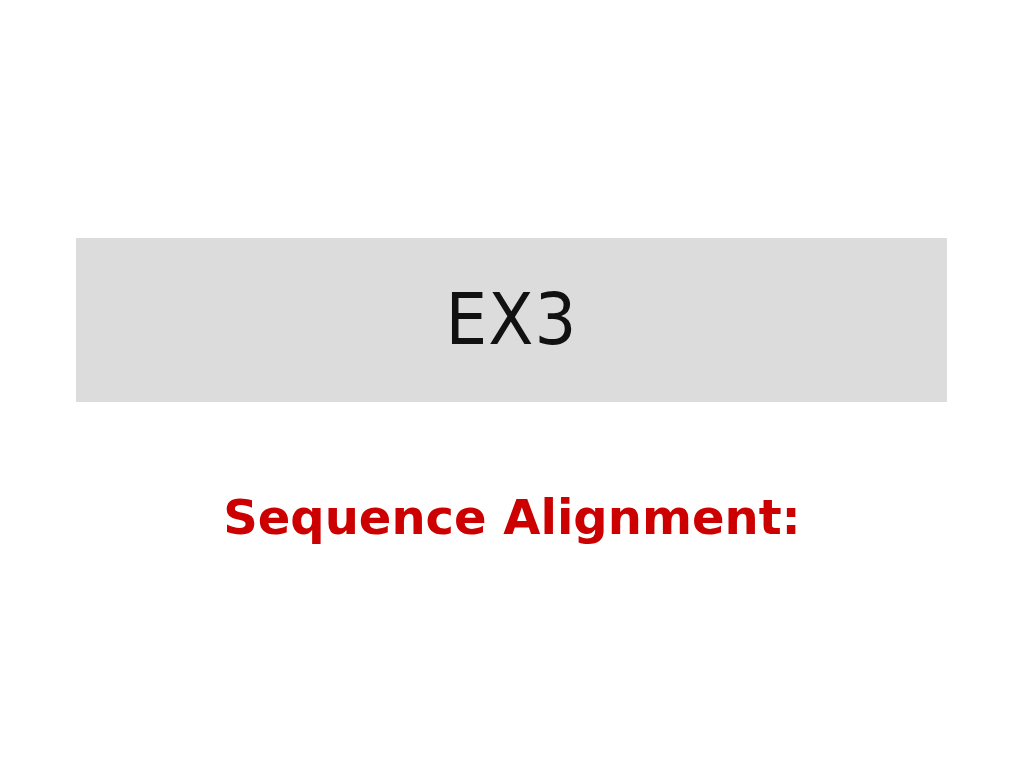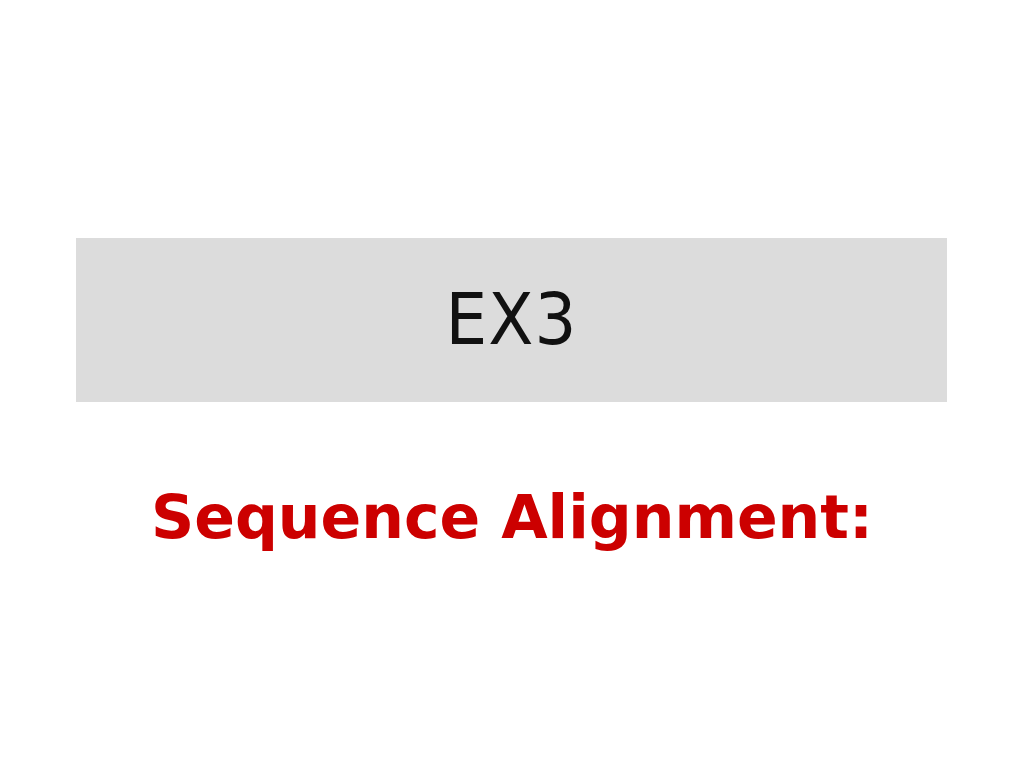--- a/index.html
+++ b/index.html
@@ -46,21 +46,21 @@
       left: 0;
       top: 468px;
       width: 1024px;
       text-align: center;
       color: var(--title-color, #cc0000);
       font-family: "DejaVu Sans", sans-serif;
       font-weight: 700;
     }
 
     .title-line {
-      font-size: 60px;
+      font-size: 48px;
       line-height: 99px;
       letter-spacing: 0px;
       white-space: nowrap;
     }
   </style>
 </head>
 <body>
 
 <div class="slide">
 

